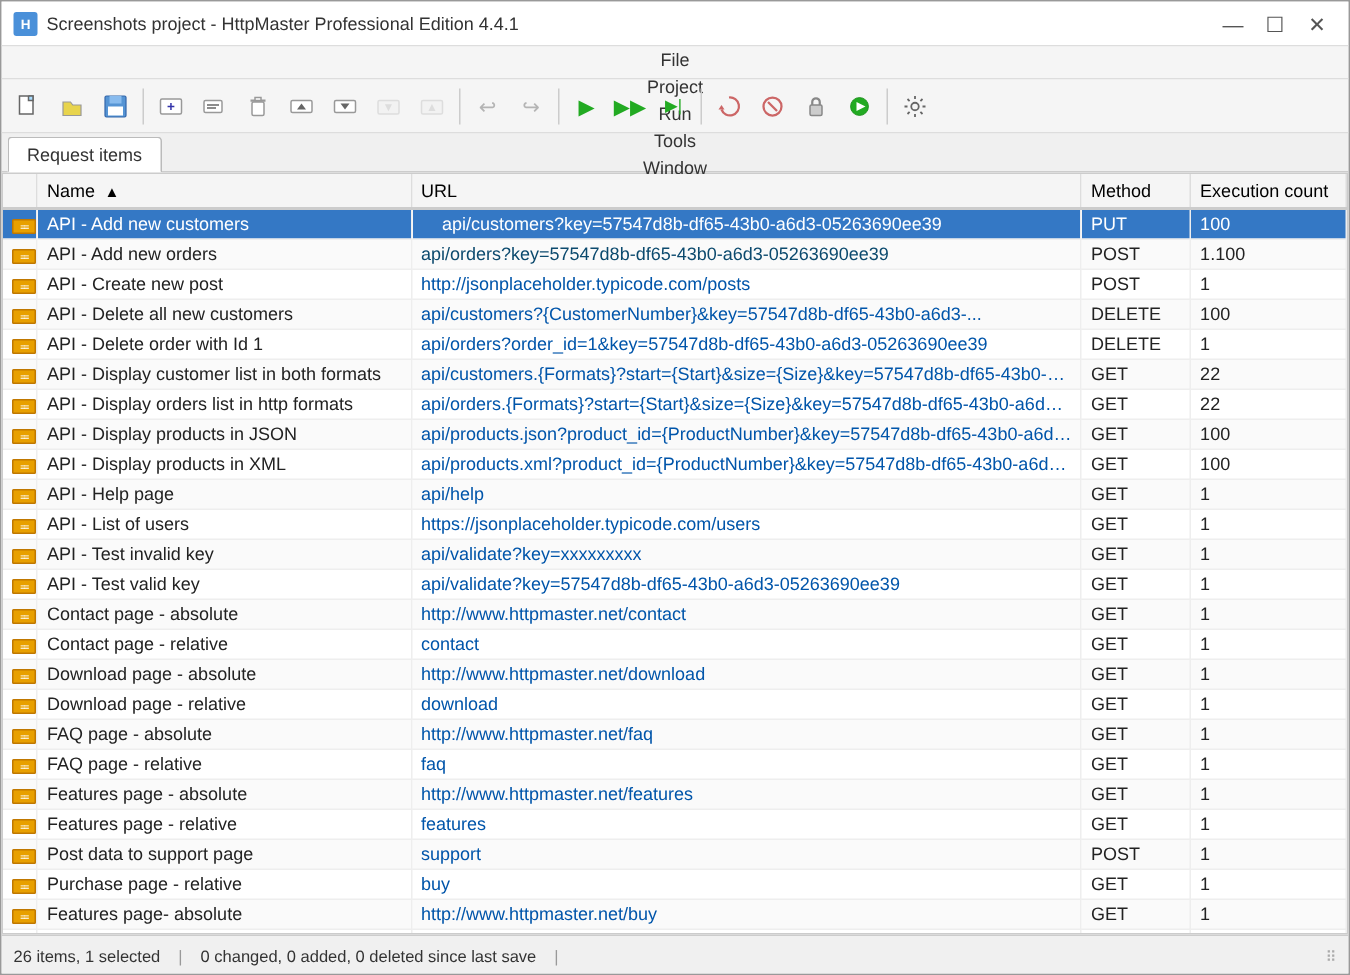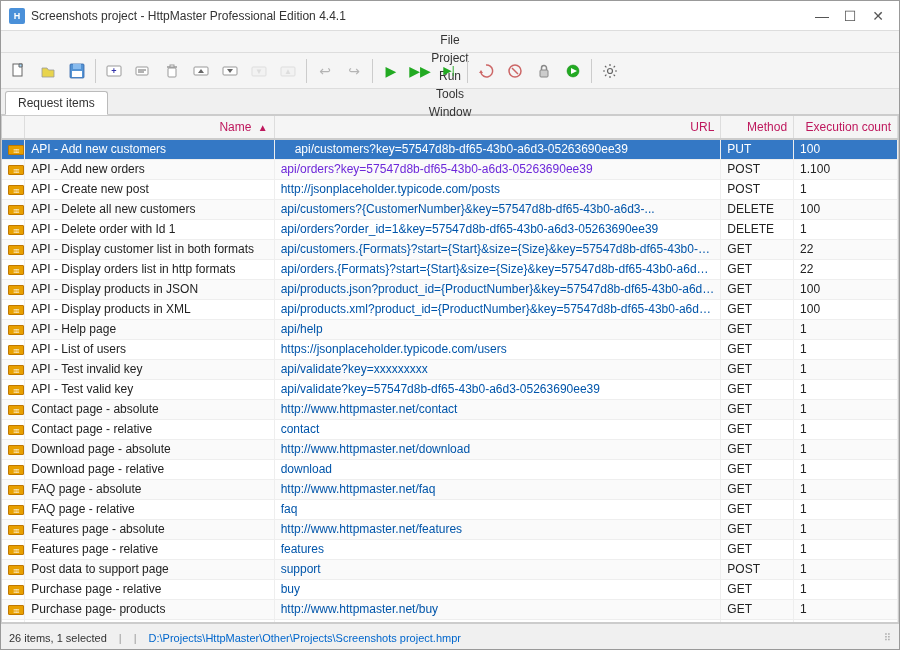--- a/index.html
+++ b/index.html
@@ -156,24 +156,24 @@
       width: 100%;
       border-collapse: collapse;
       table-layout: fixed;
     }
     thead tr {
       background: #f5f5f5;
       border-bottom: 2px solid #ccc;
     }
     thead th {
       padding: 4px 6px;
-      text-align: right;
+      text-align: left;
       font-weight: normal;
       font-size: 12px;
-      color: #be185d;
+      color: #000000;
       border-right: 1px solid #ddd;
       white-space: nowrap;
       overflow: hidden;
       cursor: pointer;
       user-select: none;
     }
 
     tbody tr {
       height: 20px;
     }
@@ -381,21 +381,21 @@
       <tr class="selected">
             <td class="col-icon"><span style="display: inline-block; width: 16px; height: 10px; background: rgb(232, 160, 0); border: 1px solid rgb(192, 120, 0); border-radius: 1px; font-size: 6px; color: white; text-align: center; line-height: 10px; font-weight: bold; letter-spacing: -1px;">≡≡</span></td>
             <td class="col-name">API - Add new customers</td>
             <td class="col-url" style="color: white; padding-left: 20px;">api/customers?key=57547d8b-df65-43b0-a6d3-05263690ee39</td>
             <td class="col-method">PUT</td>
             <td class="col-execcount">100</td>
           </tr>
           <tr>
             <td class="col-icon"><span style="display: inline-block; width: 16px; height: 10px; background: rgb(232, 160, 0); border: 1px solid rgb(192, 120, 0); border-radius: 1px; font-size: 6px; color: white; text-align: center; line-height: 10px; font-weight: bold; letter-spacing: -1px;">≡≡</span></td>
             <td class="col-name">API - Add new orders</td>
-            <td class="col-url" style="color: #6d28d9;">api/orders?key=57547d8b-df65-43b0-a6d3-05263690ee39</td>
+            <td class="col-url" style="color: #0c4a6e;">api/orders?key=57547d8b-df65-43b0-a6d3-05263690ee39</td>
             <td class="col-method">POST</td>
             <td class="col-execcount">1.100</td>
           </tr>
           <tr>
             <td class="col-icon"><span style="display: inline-block; width: 16px; height: 10px; background: rgb(232, 160, 0); border: 1px solid rgb(192, 120, 0); border-radius: 1px; font-size: 6px; color: white; text-align: center; line-height: 10px; font-weight: bold; letter-spacing: -1px;">≡≡</span></td>
             <td class="col-name">API - Create new post</td>
             <td class="col-url" style="color: rgb(0, 85, 170);">http://jsonplaceholder.typicode.com/posts</td>
             <td class="col-method">POST</td>
             <td class="col-execcount">1</td>
           </tr>
@@ -534,37 +534,37 @@
           </tr>
           <tr>
             <td class="col-icon"><span style="display: inline-block; width: 16px; height: 10px; background: rgb(232, 160, 0); border: 1px solid rgb(192, 120, 0); border-radius: 1px; font-size: 6px; color: white; text-align: center; line-height: 10px; font-weight: bold; letter-spacing: -1px;">≡≡</span></td>
             <td class="col-name">Purchase page - relative</td>
             <td class="col-url" style="color: rgb(0, 85, 170);">buy</td>
             <td class="col-method">GET</td>
             <td class="col-execcount">1</td>
           </tr>
           <tr>
             <td class="col-icon"><span style="display: inline-block; width: 16px; height: 10px; background: rgb(232, 160, 0); border: 1px solid rgb(192, 120, 0); border-radius: 1px; font-size: 6px; color: white; text-align: center; line-height: 10px; font-weight: bold; letter-spacing: -1px;">≡≡</span></td>
-            <td class="col-name">Purchase page- products</td>
+            <td class="col-name">Features page- absolute</td>
             <td class="col-url" style="color: rgb(0, 85, 170);">http://www.httpmaster.net/buy</td>
             <td class="col-method">GET</td>
             <td class="col-execcount">1</td>
           </tr>
           <tr>
             <td class="col-icon"></td>
             <td class="col-name">Test root page</td>
             <td class="col-url" style="color: rgb(0, 85, 170);"></td>
             <td class="col-method">GET</td>
             <td class="col-execcount">1</td>
           </tr>
         </tbody>
     </table>
   </div>
 </div>
 
 <div class="status-bar">
   <span>26 items, 1 selected</span>
   <span class="status-sep">|</span>
+  <span>0 changed, 0 added, 0 deleted since last save</span>
   <span class="status-sep">|</span>
-  <a href="#">D:\Projects\HttpMaster\Other\Projects\Screenshots project.hmpr</a>
   <span style="flex:1"></span>
   <span style="color:#aaa; font-size:10px;">⠿</span>
 </div>
 
 </body></html>

